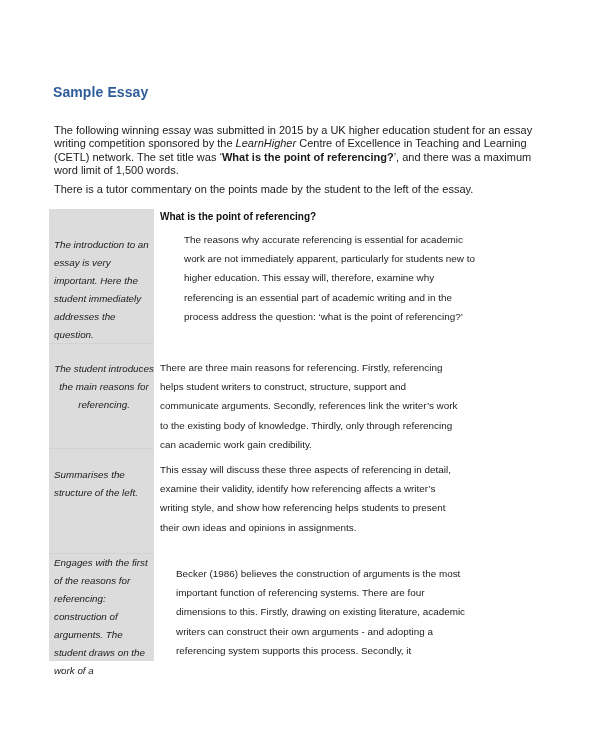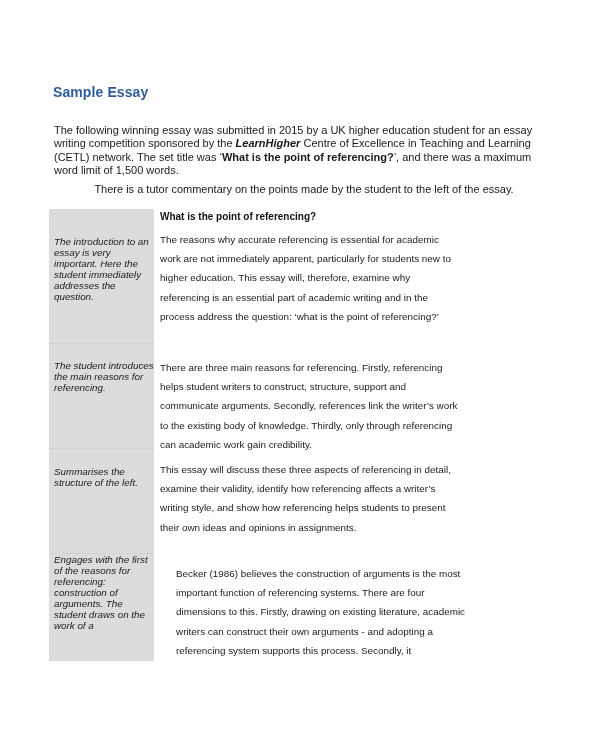--- a/index.html
+++ b/index.html
@@ -27,31 +27,30 @@
     .intro {
       position: absolute;
       left: 54px;
       top: 124px;
       width: 500px;
       font-size: 11px;
       line-height: 13.4px;
       color: #1a1a1a;
       margin: 0;
     }
-    .intro em { font-style: italic; font-weight: bold; }
+    .intro em { font-style: italic; }
     .intro strong { font-weight: bold; }
     .note {
       position: absolute;
       left: 54px;
       top: 183px;
       width: 500px;
       font-size: 11px;
       line-height: 13px;
       margin: 0;
-      text-align: center;
     }
     .commentary-col {
       position: absolute;
       left: 49px;
       top: 209px;
       width: 105px;
       height: 452px;
       background: #dcdcdc;
     }
     .commentary-divider {
@@ -59,21 +58,21 @@
       left: 49px;
       width: 105px;
       height: 1px;
       background: #d2d2d2;
     }
     .comment {
       position: absolute;
       left: 54px;
       width: 100px;
       font-size: 9.8px;
-      line-height: 11px;
+      line-height: 18px;
       font-style: italic;
       color: #1a1a1a;
       margin: 0;
     }
     .essay-title {
       position: absolute;
       left: 160px;
       top: 211px;
       font-size: 10px;
       font-weight: bold;
@@ -100,22 +99,22 @@
 <p class="note">There is a tutor commentary on the points made by the student to the left of the essay.</p>
 
 <div class="commentary-col"></div>
 <div class="commentary-divider" style="top:343px;"></div>
 <div class="commentary-divider" style="top:448px;"></div>
 <div class="commentary-divider" style="top:553px;"></div>
 
 <p class="essay-title">What is the point of referencing?</p>
 
 <p class="comment" style="top:236px;">The introduction to an essay is very important. Here the student immediately addresses the question.</p>
-<p class="essay-para" style="top:230px;">The reasons why accurate referencing is essential for academic work are not immediately apparent, particularly for students new to higher education. This essay will, therefore, examine why referencing is an essential part of academic writing and in the process address the question: ‘what is the point of referencing?’</p>
+<p class="essay-para" style="top:230px;margin-left:24px;">The reasons why accurate referencing is essential for academic work are not immediately apparent, particularly for students new to higher education. This essay will, therefore, examine why referencing is an essential part of academic writing and in the process address the question: ‘what is the point of referencing?’</p>
 
-<p class="comment" style="top:360px;">The student introduces the main reasons for referencing.</p>
+<p class="comment" style="top:360px;text-align:center;">The student introduces the main reasons for referencing.</p>
 <p class="essay-para" style="top:358px;">There are three main reasons for referencing. Firstly, referencing helps student writers to construct, structure, support and communicate arguments. Secondly, references link the writer’s work to the existing body of knowledge. Thirdly, only through referencing can academic work gain credibility.</p>
 
 <p class="comment" style="top:466px;">Summarises the structure of the left.</p>
 <p class="essay-para" style="top:460px;">This essay will discuss these three aspects of referencing in detail, examine their validity, identify how referencing affects a writer’s writing style, and show how referencing helps students to present their own ideas and opinions in assignments.</p>
 
 <p class="comment" style="top:554px;">Engages with the first of the reasons for referencing: construction of arguments. The student draws on the work of a</p>
 <p class="essay-para" style="top:564px;margin-left:16px;">Becker (1986) believes the construction of arguments is the most important function of referencing systems. There are four dimensions to this. Firstly, drawing on existing literature, academic writers can construct their own arguments - and adopting a referencing system supports this process. Secondly, it</p>
 
 </body></html>

